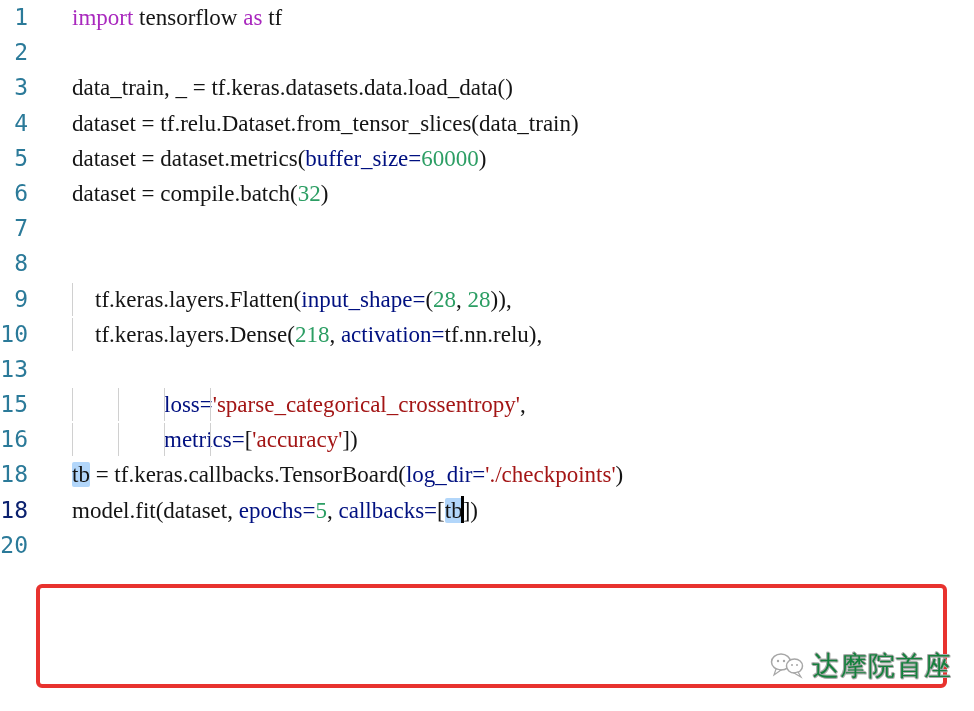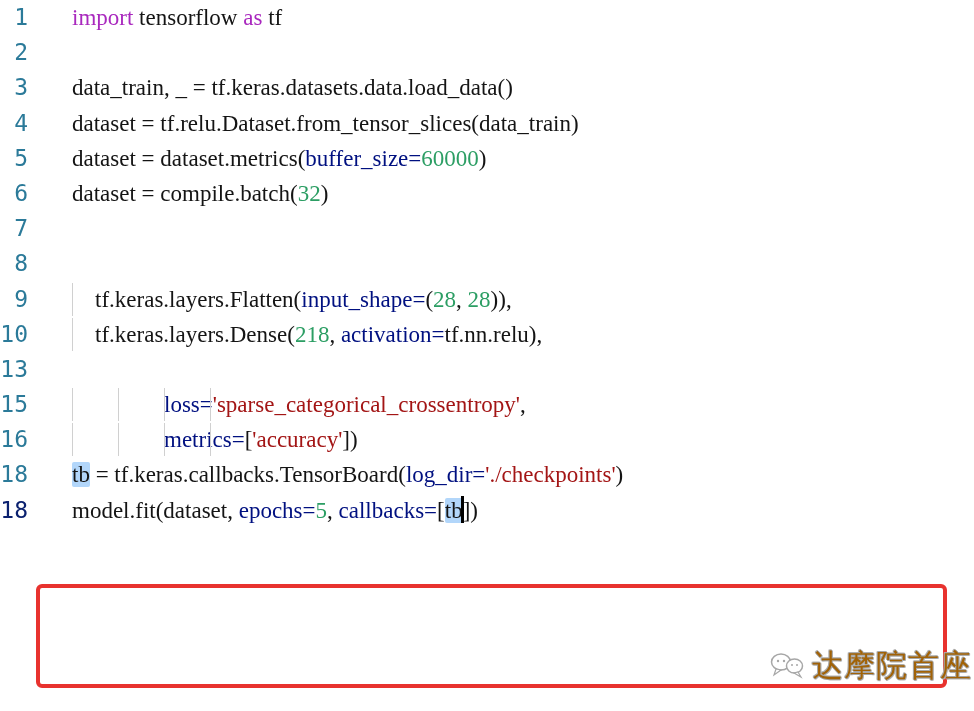--- a/index.html
+++ b/index.html
@@ -78,23 +78,23 @@
   }
   .watermark{
     position:absolute;
     left:770px;top:645px;
     width:190px;height:42px;
     display:flex;align-items:center;gap:6px;
     pointer-events:none;
   }
   .wm-text{
     font-family:"DejaVu Sans","Liberation Sans",sans-serif;
-    font-size:31px;
+    font-size:27px;
     letter-spacing:1px;
-    color:#a16207;
+    color:#15803d;
     text-shadow:
       1px 0 0 #a7a7a7, -1px 0 0 #a7a7a7,
       0 1px 0 #a7a7a7, 0 -1px 0 #a7a7a7,
       1px 1px 0 #bcbcbc, -1px -1px 0 #bcbcbc;
     white-space:nowrap;
   }
 </style>
 </head>
 <body>
 
@@ -108,20 +108,21 @@
       <div class="line"><div class="lnum">6</div><div class="lcode"><span class="tok-pl">dataset = compile.batch(</span><span class="tok-num">32</span><span class="tok-pl">)</span></div></div>
       <div class="line"><div class="lnum">7</div><div class="lcode"></div></div>
       <div class="line"><div class="lnum">8</div></div>
       <div class="line"><div class="lnum">9</div><div class="lcode"><span class="guide" style="left: 0ch;"></span><span class="tok-pl">    tf.keras.layers.Flatten(</span><span class="tok-pm">input_shape=</span><span class="tok-pl">(</span><span class="tok-num">28</span><span class="tok-pl">, </span><span class="tok-num">28</span><span class="tok-pl">)),</span></div></div>
       <div class="line"><div class="lnum">10</div><div class="lcode"><span class="guide" style="left: 0ch;"></span><span class="tok-pl">    tf.keras.layers.Dense(</span><span class="tok-num">218</span><span class="tok-pl">, </span><span class="tok-pm">activation=</span><span class="tok-pl">tf.nn.relu),</span></div></div>
       <div class="line"><div class="lnum">13</div><div class="lcode"></div></div>
       <div class="line"><div class="lnum">15</div><div class="lcode"><span class="guide" style="left: 0ch;"></span><span class="guide" style="left: 4ch;"></span><span class="guide" style="left: 8ch;"></span><span class="guide" style="left: 12ch;"></span><span class="tok-pl">                </span><span class="tok-pm">loss=</span><span class="tok-str">'sparse_categorical_crossentropy'</span><span class="tok-pl">,</span></div></div>
       <div class="line"><div class="lnum">16</div><div class="lcode"><span class="guide" style="left: 0ch;"></span><span class="guide" style="left: 4ch;"></span><span class="guide" style="left: 8ch;"></span><span class="guide" style="left: 12ch;"></span><span class="tok-pl">                </span><span class="tok-pm">metrics=</span><span class="tok-pl">[</span><span class="tok-str">'accuracy'</span><span class="tok-pl">])</span></div></div>
       <div class="line"><div class="lnum">18</div><div class="lcode"><span class="tok-sel">tb</span><span class="tok-pl"> = tf.keras.callbacks.TensorBoard(</span><span class="tok-pm">log_dir=</span><span class="tok-str">'./checkpoints'</span><span class="tok-pl">)</span></div></div>
       <div class="line active"><div class="lnum">18</div><div class="lcode"><span class="tok-pl">model.fit(dataset, </span><span class="tok-pm">epochs=</span><span class="tok-num">5</span><span class="tok-pl">, </span><span class="tok-pm">callbacks=</span><span class="tok-pl">[</span><span class="tok-sel">tb</span><span class="caret"></span><span class="tok-pl">])</span></div></div>
+      <div class="line"><div class="lnum">20</div><div class="lcode"></div></div>
     </div>
 </div>
 
 <div class="highlight-box"></div>
 
 <div class="watermark">
   <span>
     <svg width="36" height="30" viewBox="0 0 36 30">
       <g fill="#ffffff" stroke="#a7a7a7" stroke-width="1.5">
         <ellipse cx="11" cy="13" rx="9.5" ry="8"></ellipse>

